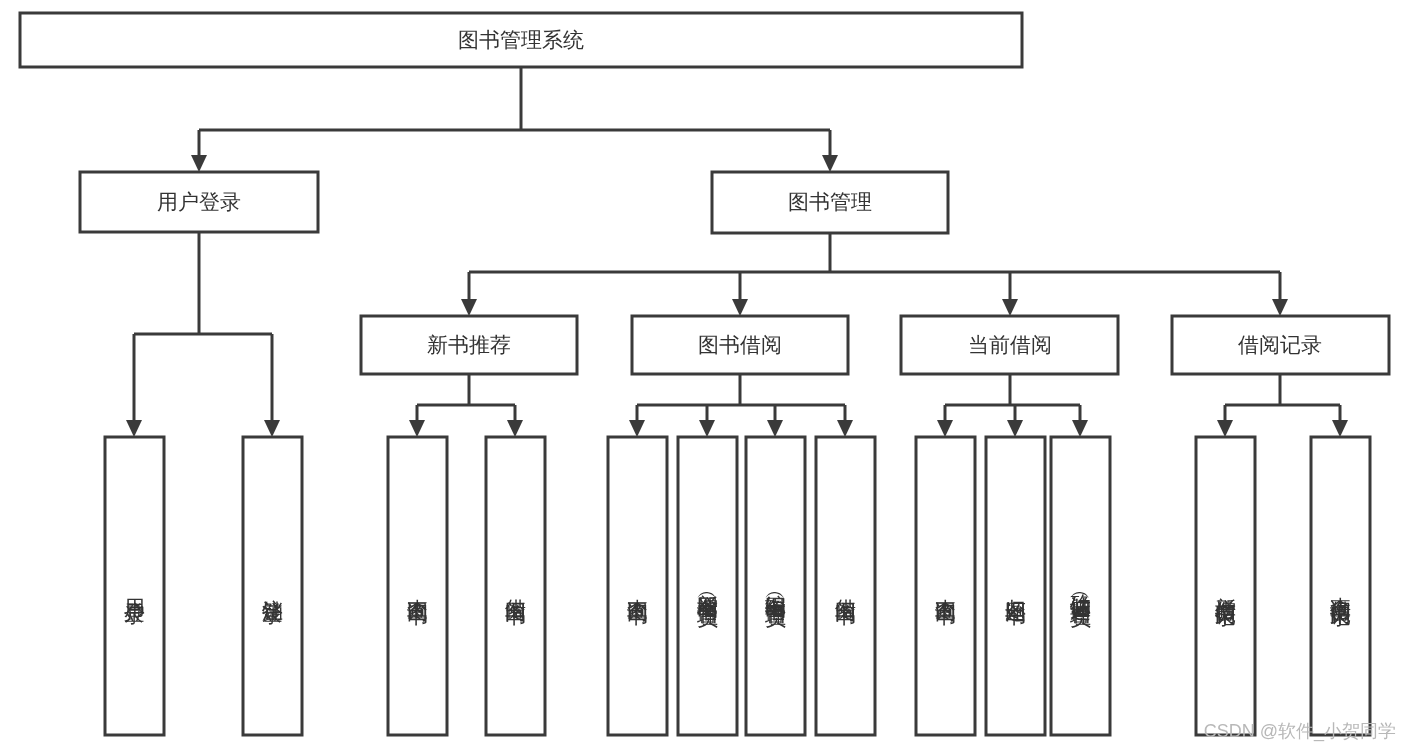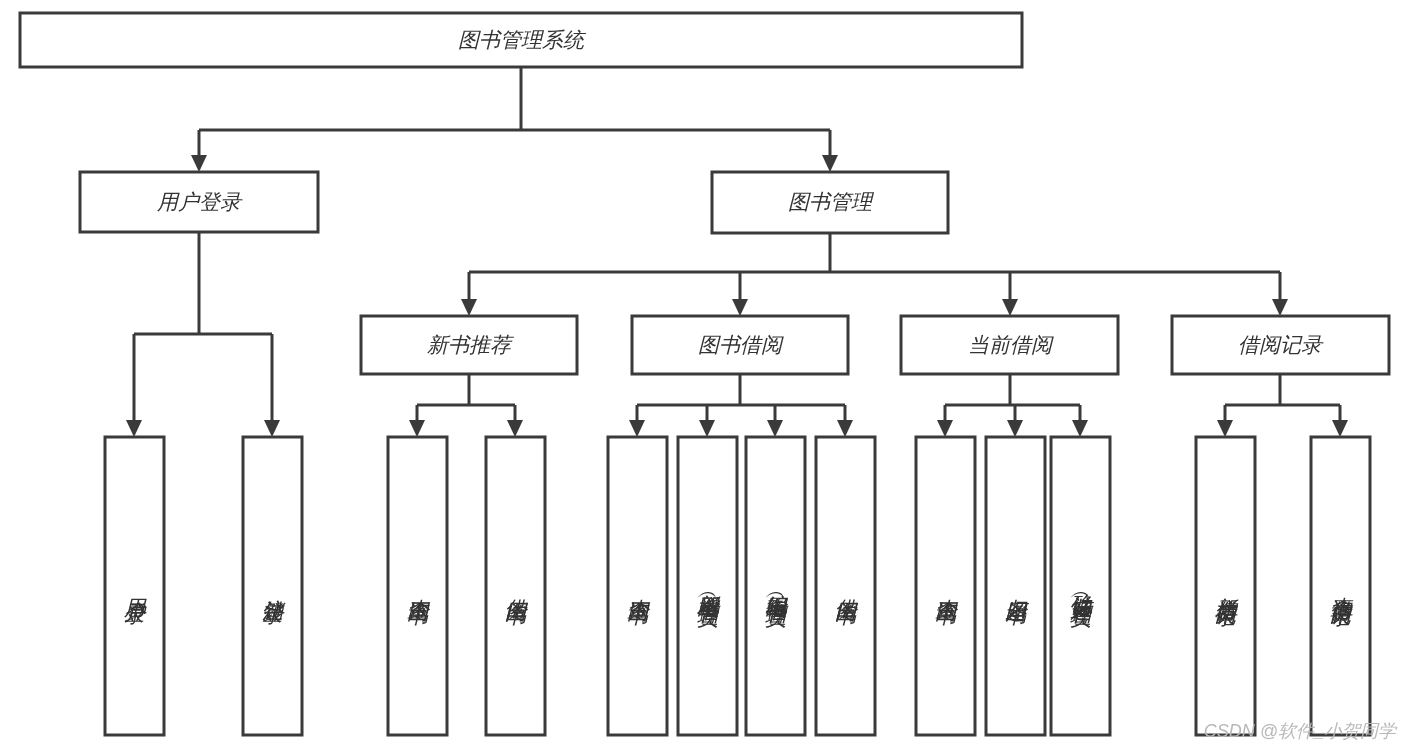--- a/index.html
+++ b/index.html
@@ -10,21 +10,20 @@
   }
   body {
     font-family: "Liberation Sans", "DejaVu Sans", sans-serif;
   }
   #diagram-root {
     position: relative;
     width: 1405px;
     height: 747px;
     background: #ffffff;
     overflow: hidden;
-    font-style: italic;
   }
   svg#tree-svg {
     position: absolute;
     top: 0;
     left: 0;
     width: 1405px;
     height: 747px;
     display: block;
   }
   .node-box {

